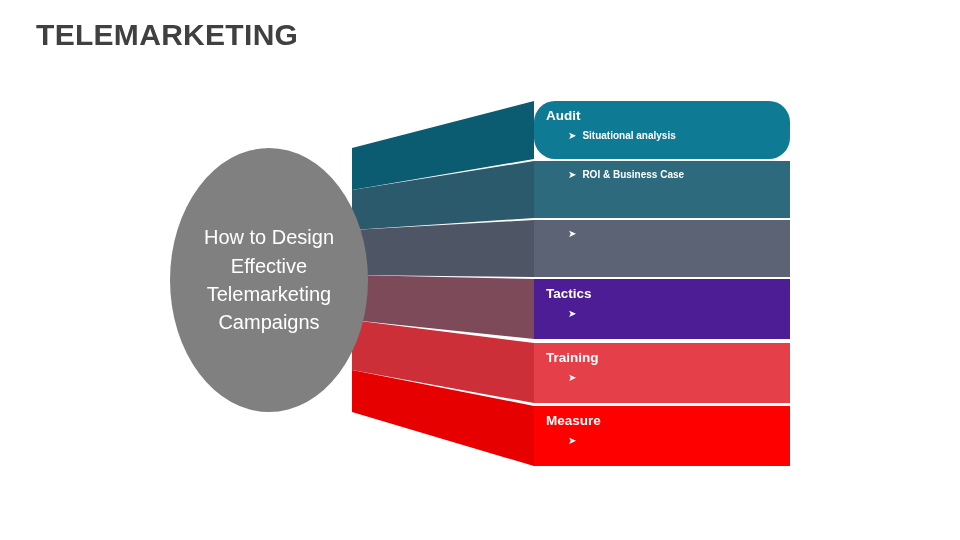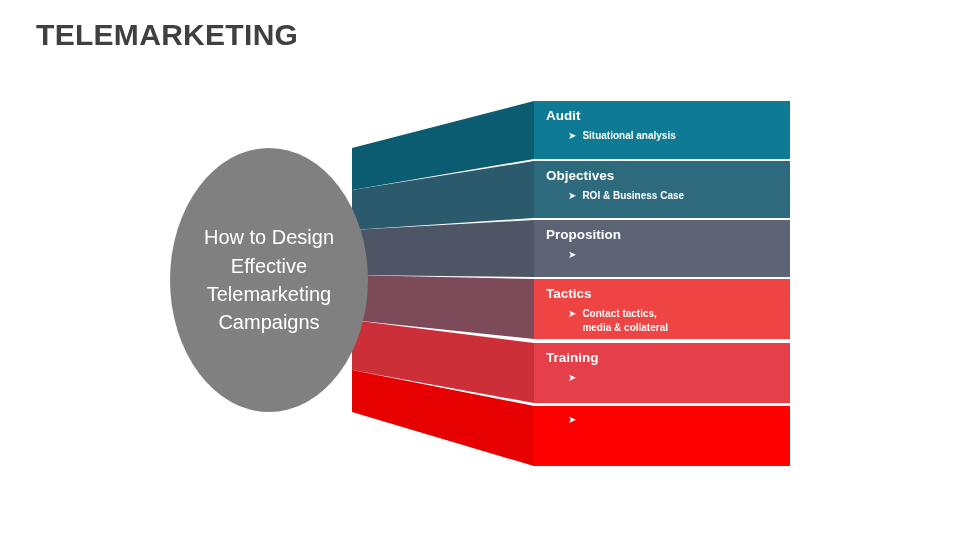--- a/index.html
+++ b/index.html
@@ -126,59 +126,56 @@
       <polygon points="352,370 534,406 534,466 352,412" fill="#e60000"></polygon>
     </svg>
 
     <div class="hub">
       <div class="hub-text">How to Design
 Effective
 Telemarketing
 Campaigns</div>
     </div>
 
-    <div class="bar" style="top:101px;height:58px;background:#0f7a93;">
+    <div class="bar" style="top:101px;height:58px;background:#0f7a93;border-radius:21px;">
       <div class="bar-title">Audit</div>
       <div class="bullet-row">
         <span class="bullet-icon">➤</span>
         <span class="bullet-text">Situational analysis</span>
       </div>
     </div>
 
     <div class="bar" style="top:161px;height:57px;background:#2d6a7e;">
-      <div class="bar-title">Objectives</div>
       <div class="bullet-row">
         <span class="bullet-icon">➤</span>
         <span class="bullet-text">ROI &amp; Business Case</span>
       </div>
     </div>
 
     <div class="bar" style="top:220px;height:57px;background:#5c6374;">
-      <div class="bar-title">Proposition</div>
       <div class="bullet-row">
         <span class="bullet-icon">➤</span>
       </div>
     </div>
 
-    <div class="bar" style="top:279px;height:60px;background:#ef4444;">
+    <div class="bar" style="top:279px;height:60px;background:#4c1d95;">
       <div class="bar-title">Tactics</div>
       <div class="bullet-row">
         <span class="bullet-icon">➤</span>
-        <span class="bullet-text">Contact tactics,
-media &amp; collateral</span>
       </div>
     </div>
 
     <div class="bar" style="top:343px;height:60px;background:#e5404a;">
       <div class="bar-title">Training</div>
       <div class="bullet-row">
         <span class="bullet-icon">➤</span>
       </div>
     </div>
 
     <div class="bar" style="top:406px;height:60px;background:#fe0000;">
+      <div class="bar-title">Measure</div>
       <div class="bullet-row">
         <span class="bullet-icon">➤</span>
       </div>
     </div>
 
   </div>
 </div>
 
 </body></html>

